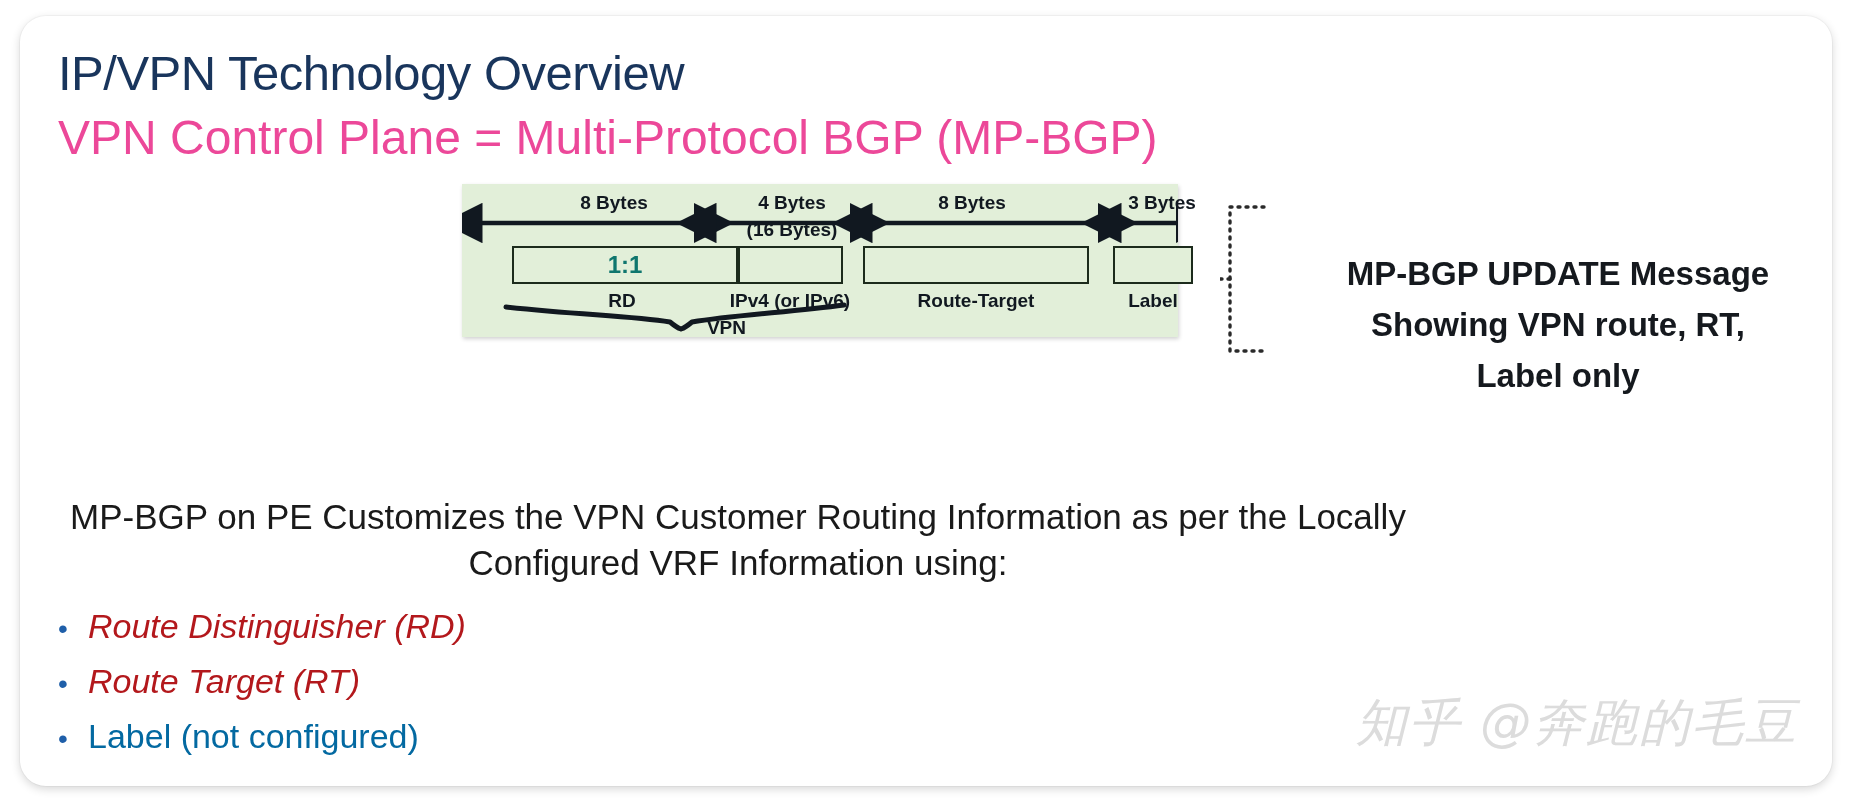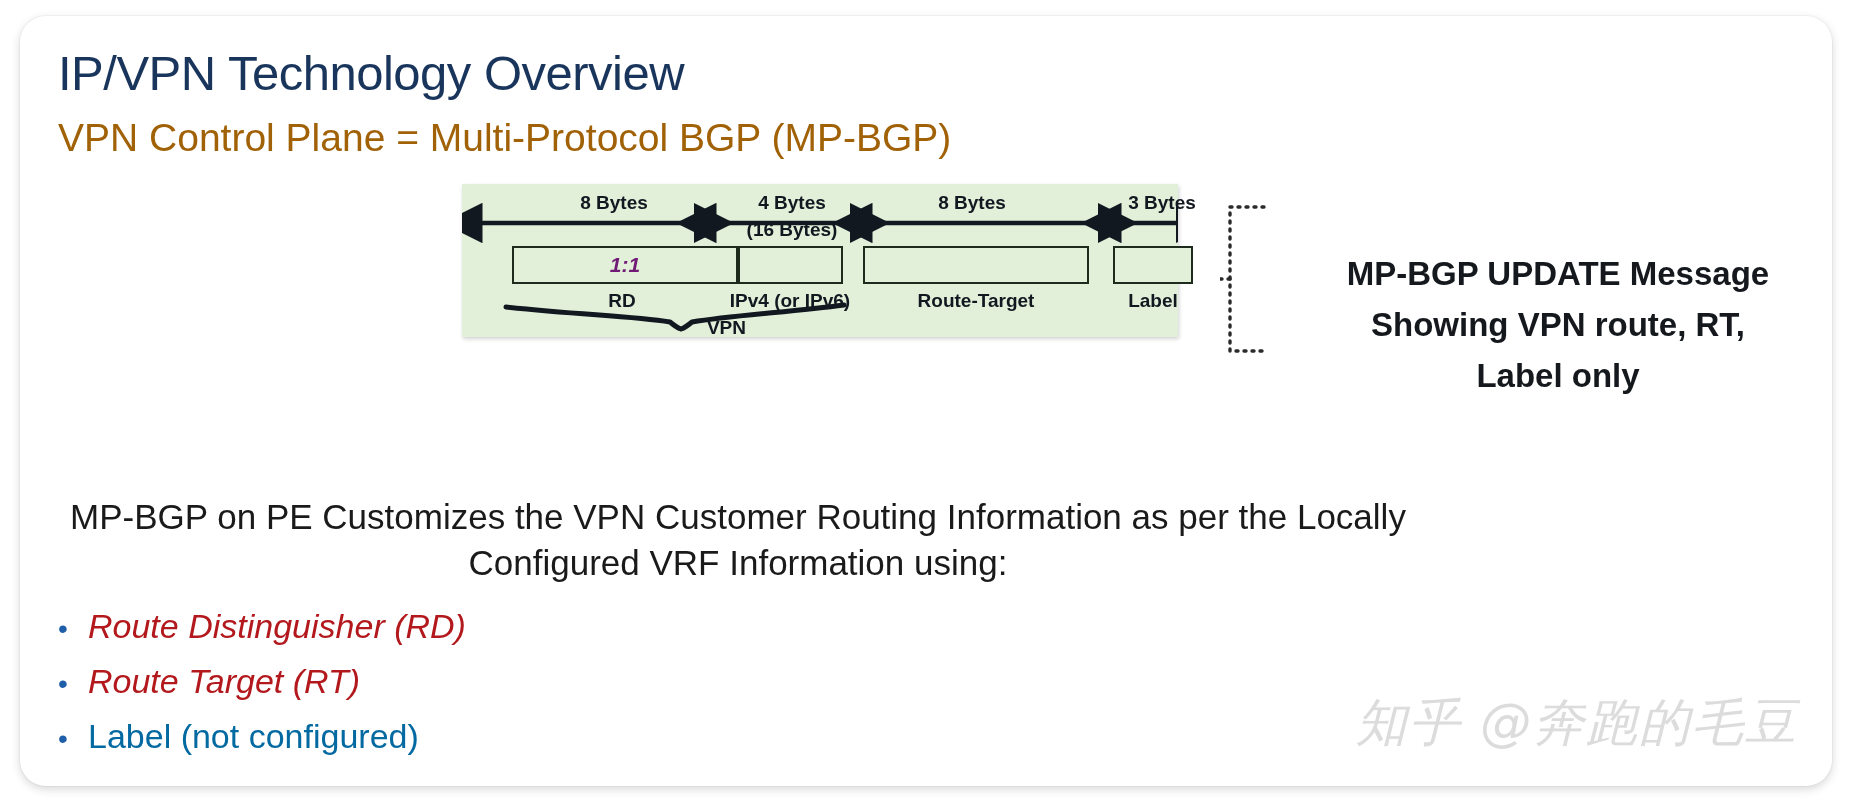--- a/index.html
+++ b/index.html
@@ -35,23 +35,23 @@
     line-height: 70px;
     color: #19355c;
     font-weight: 400;
     letter-spacing: -0.5px;
     white-space: nowrap;
   }
   #subtitle {
     position: absolute;
     left: 38px;
     top: 99px;
-    font-size: 39px;
+    font-size: 48px;
     line-height: 46px;
-    color: #a16207;
+    color: #ec4899;
     font-weight: 400;
     white-space: nowrap;
   }
 
   
   #diagram-panel {
     position: absolute;
     left: 442px;
     top: 168px;
     width: 716px;
@@ -71,25 +71,24 @@
     position: absolute;
     border: 2px solid #1c2b1c;
     background: #e2efd9;
     box-sizing: border-box;
     height: 38px;
     top: 62px;
   }
   .field-box .boxval {
     display: block;
     text-align: center;
-    font-size: 21px;
+    font-size: 24px;
     font-weight: bold;
-    color: #701a75;
+    color: #0f766e;
     line-height: 34px;
-    font-style: italic;
   }
 
   
   #arrow-layer, #brace-layer {
     position: absolute;
     left: 0; top: 0;
     width: 100%; height: 100%;
     pointer-events: none;
   }
 

